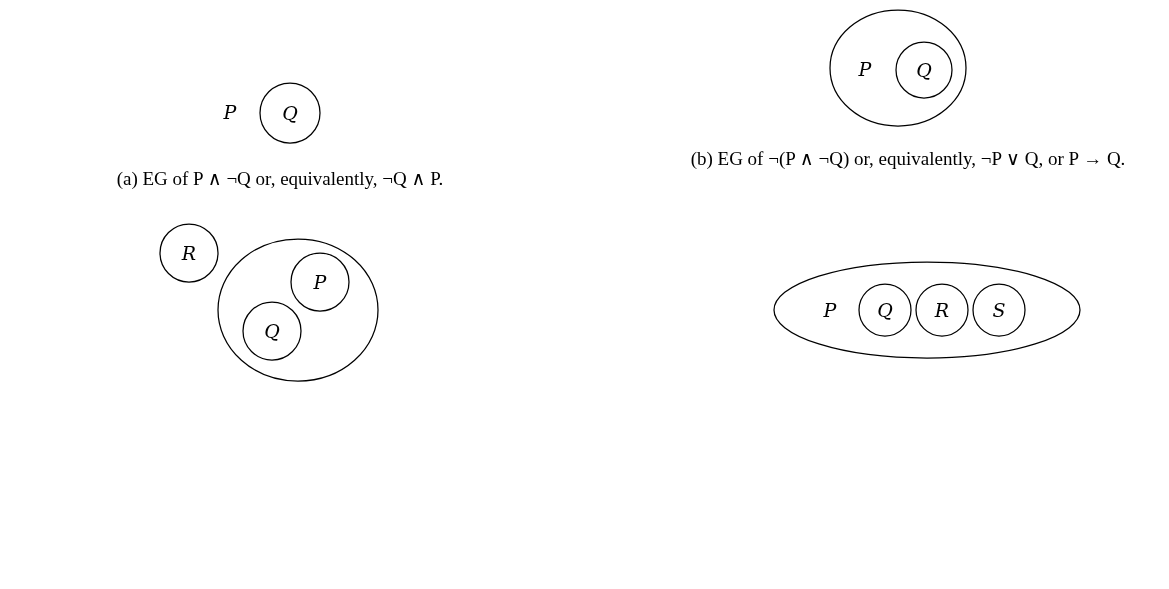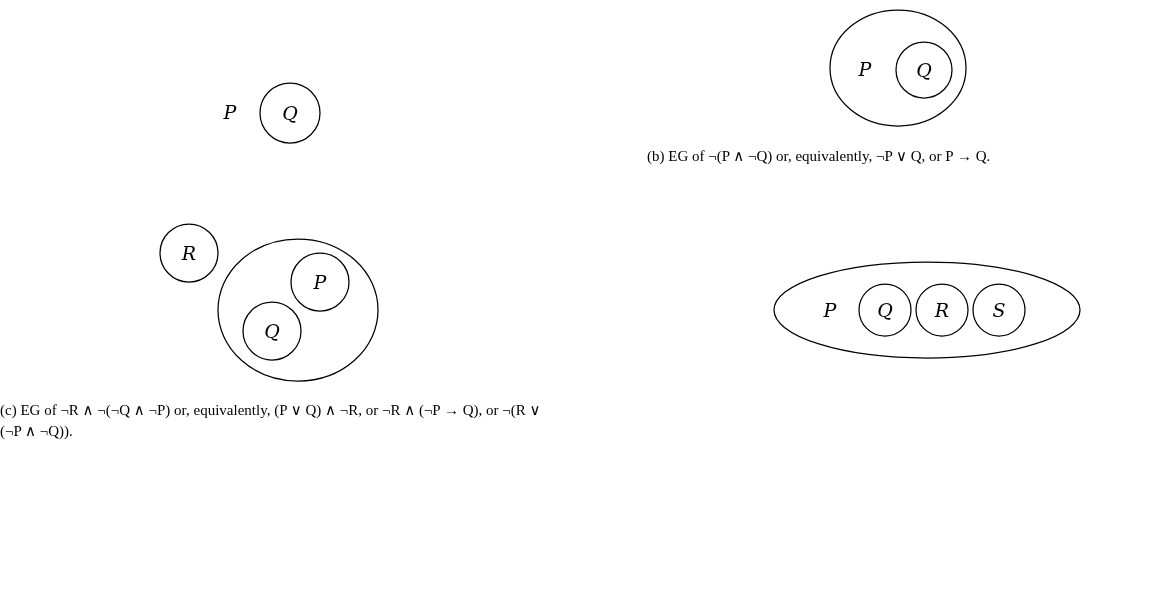--- a/index.html
+++ b/index.html
@@ -20,23 +20,23 @@
     width: 1169px;
     height: 589px;
   }
   .figure {
     position: absolute;
   }
   .diagram {
     position: relative;
   }
   .caption {
-    font-size: 15px;
+    font-size: 19px;
     line-height: 1.38;
-    text-align: left;
+    text-align: center;
   }
   svg {
     display: block;
     overflow: visible;
   }
   svg ellipse, svg circle {
     fill: none;
     stroke: #000000;
     stroke-width: 1.25;
   }
@@ -66,20 +66,21 @@
 <div class="page">
 
   <div class="figure" id="fig-a">
     <div class="diagram">
       <svg width="560" height="150" viewBox="0 0 560 150">
         <circle cx="290" cy="105" r="30"></circle>
         <text x="230" y="104">P</text>
         <text x="290" y="105">Q</text>
       </svg>
     </div>
+    <div class="caption cap-a">(a) EG of P ∧ ¬Q or, equivalently, ¬Q ∧ P.</div>
   </div>
 
   <div class="figure" id="fig-b">
     <div class="diagram">
       <svg width="522" height="140" viewBox="0 0 522 140">
         <ellipse cx="251" cy="68" rx="68" ry="58"></ellipse>
         <circle cx="277" cy="70" r="28"></circle>
         <text x="218" y="69">P</text>
         <text x="277" y="70">Q</text>
       </svg>
@@ -92,21 +93,20 @@
       <svg width="560" height="185" viewBox="0 0 560 185">
         <circle cx="189" cy="48" r="29"></circle>
         <ellipse cx="298" cy="105" rx="80" ry="71"></ellipse>
         <circle cx="320" cy="77" r="29"></circle>
         <circle cx="272" cy="126" r="29"></circle>
         <text x="189" y="48">R</text>
         <text x="320" y="77">P</text>
         <text x="272" y="126">Q</text>
       </svg>
     </div>
-    <div class="caption cap-c">(c) EG of ¬R ∧ ¬(¬Q ∧ ¬P) or, equivalently, (P ∨ Q) ∧ ¬R, or ¬R ∧ (¬P → Q), or ¬(R ∨ (¬P ∧ ¬Q)).</div>
   </div>
 
   <div class="figure" id="fig-d">
     <div class="diagram">
       <svg width="522" height="118" viewBox="0 0 522 118">
         <ellipse cx="280" cy="58" rx="153" ry="48"></ellipse>
         <circle cx="238" cy="58" r="26"></circle>
         <circle cx="295" cy="58" r="26"></circle>
         <circle cx="352" cy="58" r="26"></circle>
         <text x="183" y="58">P</text>

